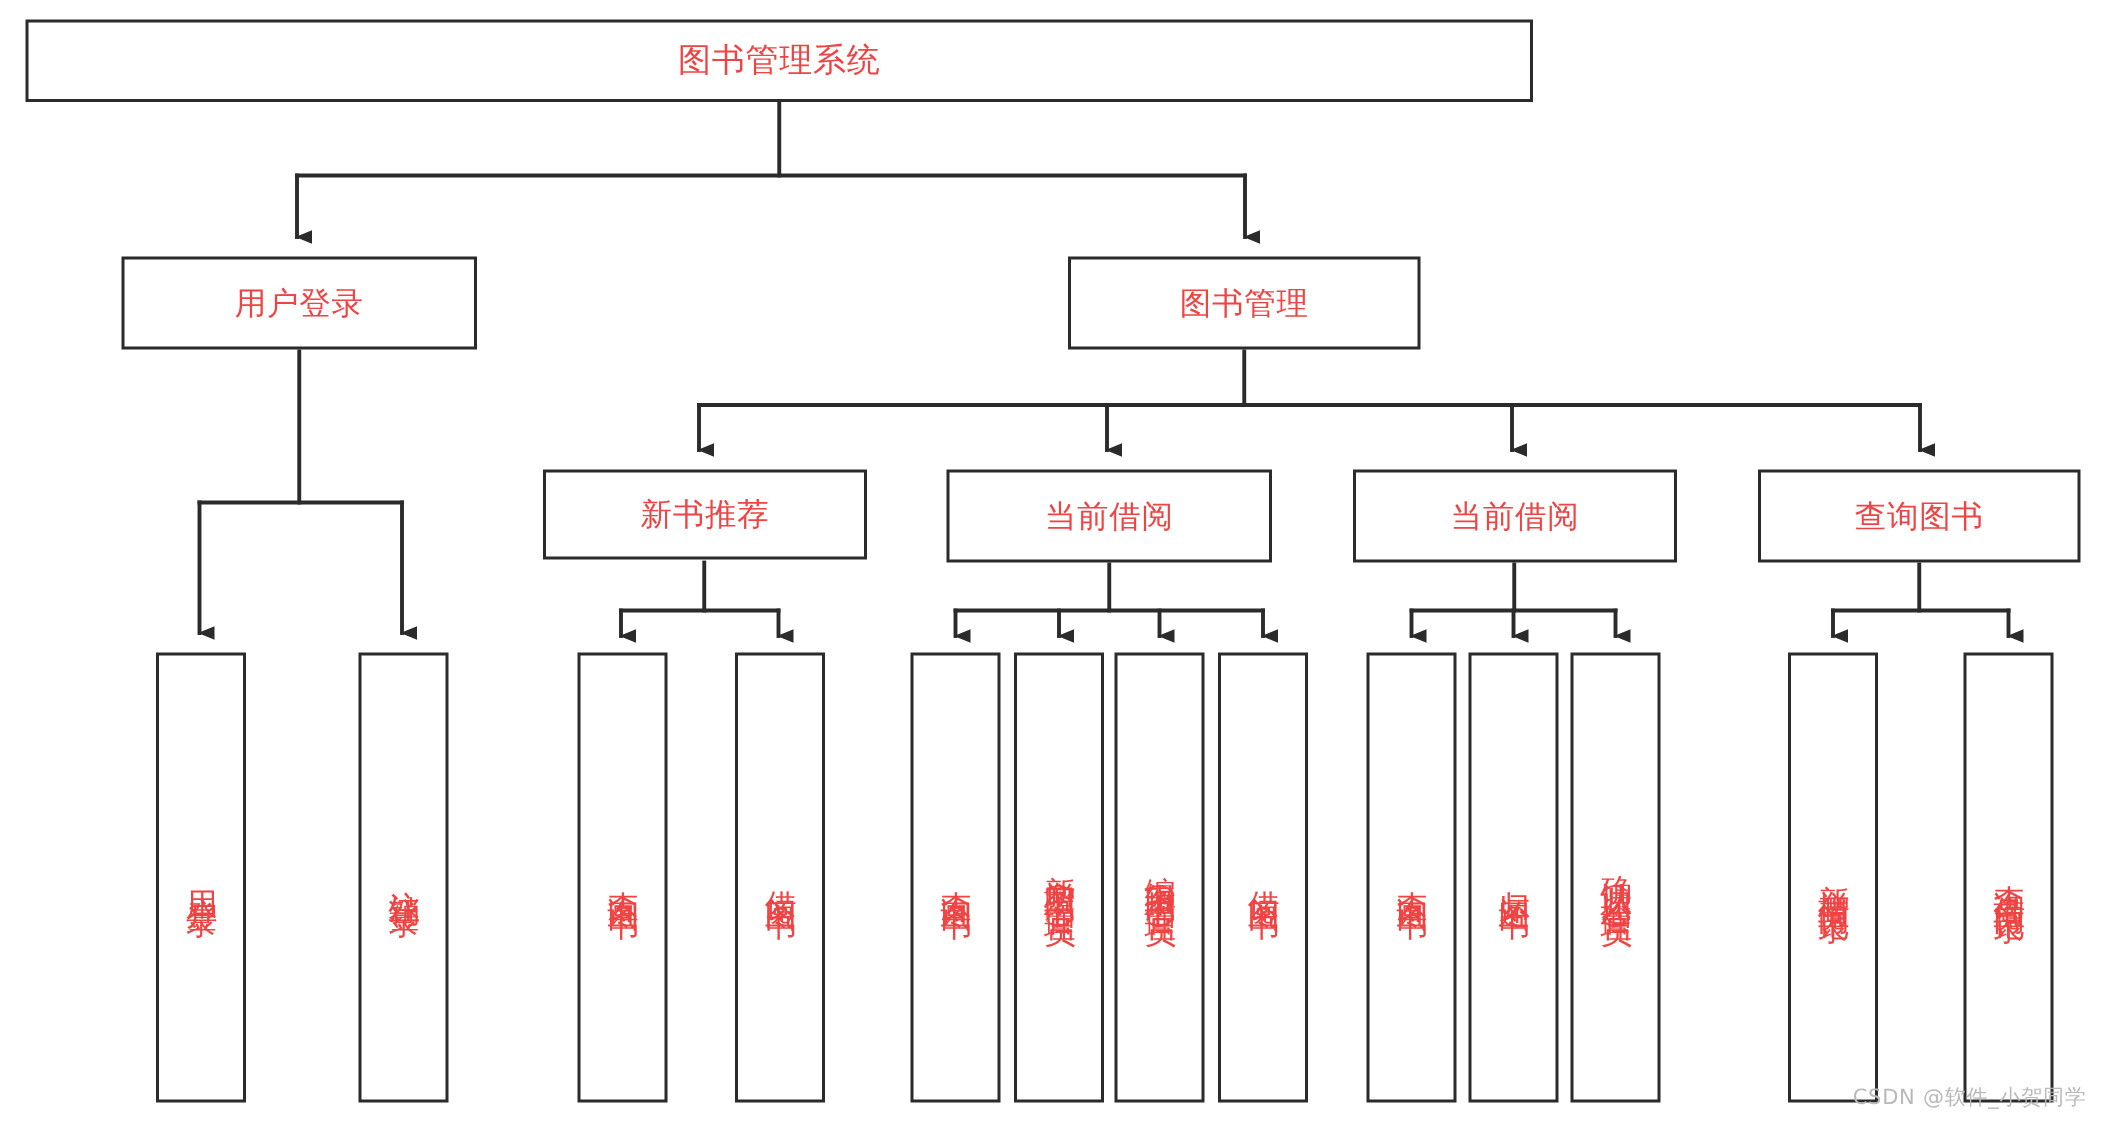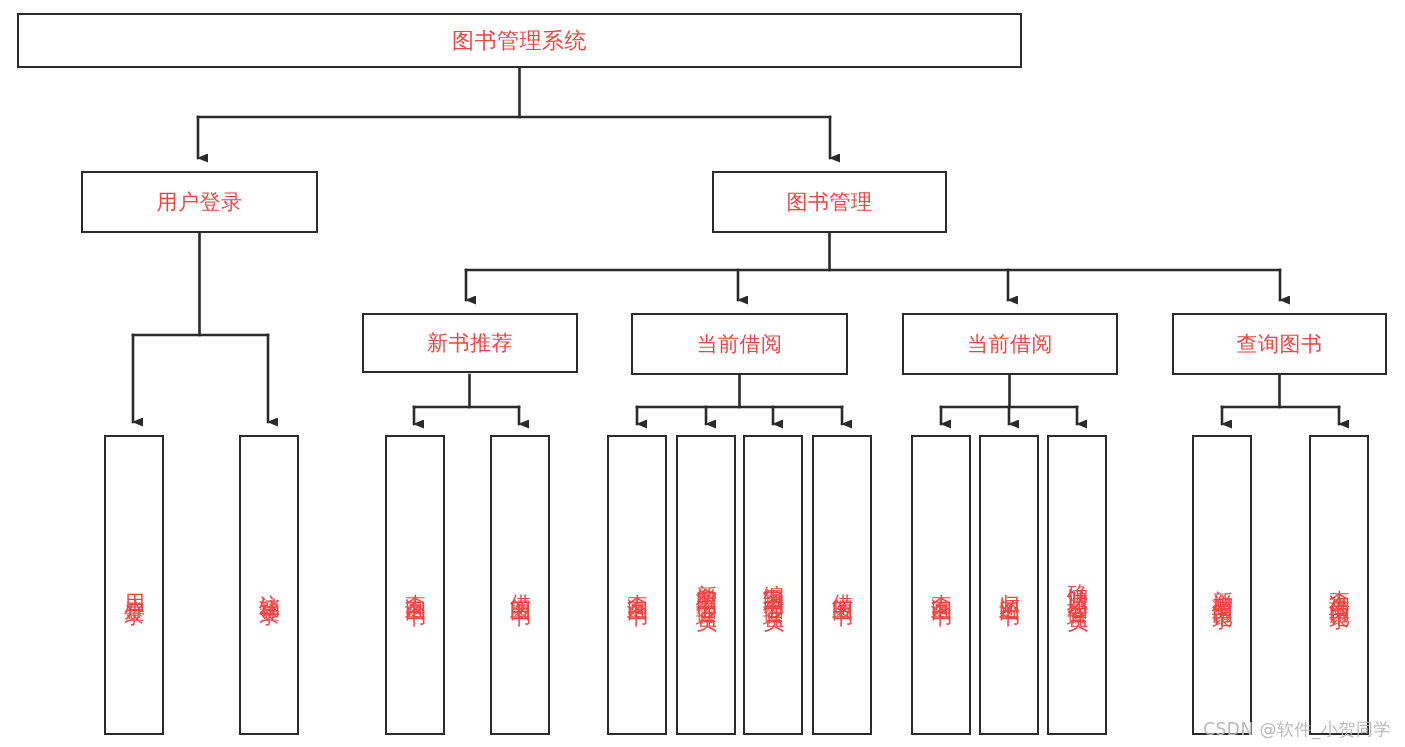--- a/index.html
+++ b/index.html
@@ -56,21 +56,21 @@
     text-orientation: upright;
     font-size: 21px;
     letter-spacing: 4px;
     line-height: 1;
     white-space: nowrap;
   }
   #watermark {
     position: absolute;
     right: 14px;
     bottom: 6px;
-    font-size: 17px;
+    font-size: 14px;
     color: #b9b9b9;
     letter-spacing: 0.5px;
     z-index: 5;
     white-space: nowrap;
     font-family: "DejaVu Sans", "Liberation Sans", sans-serif;
   }
 </style>
 </head>
 <body>
 

